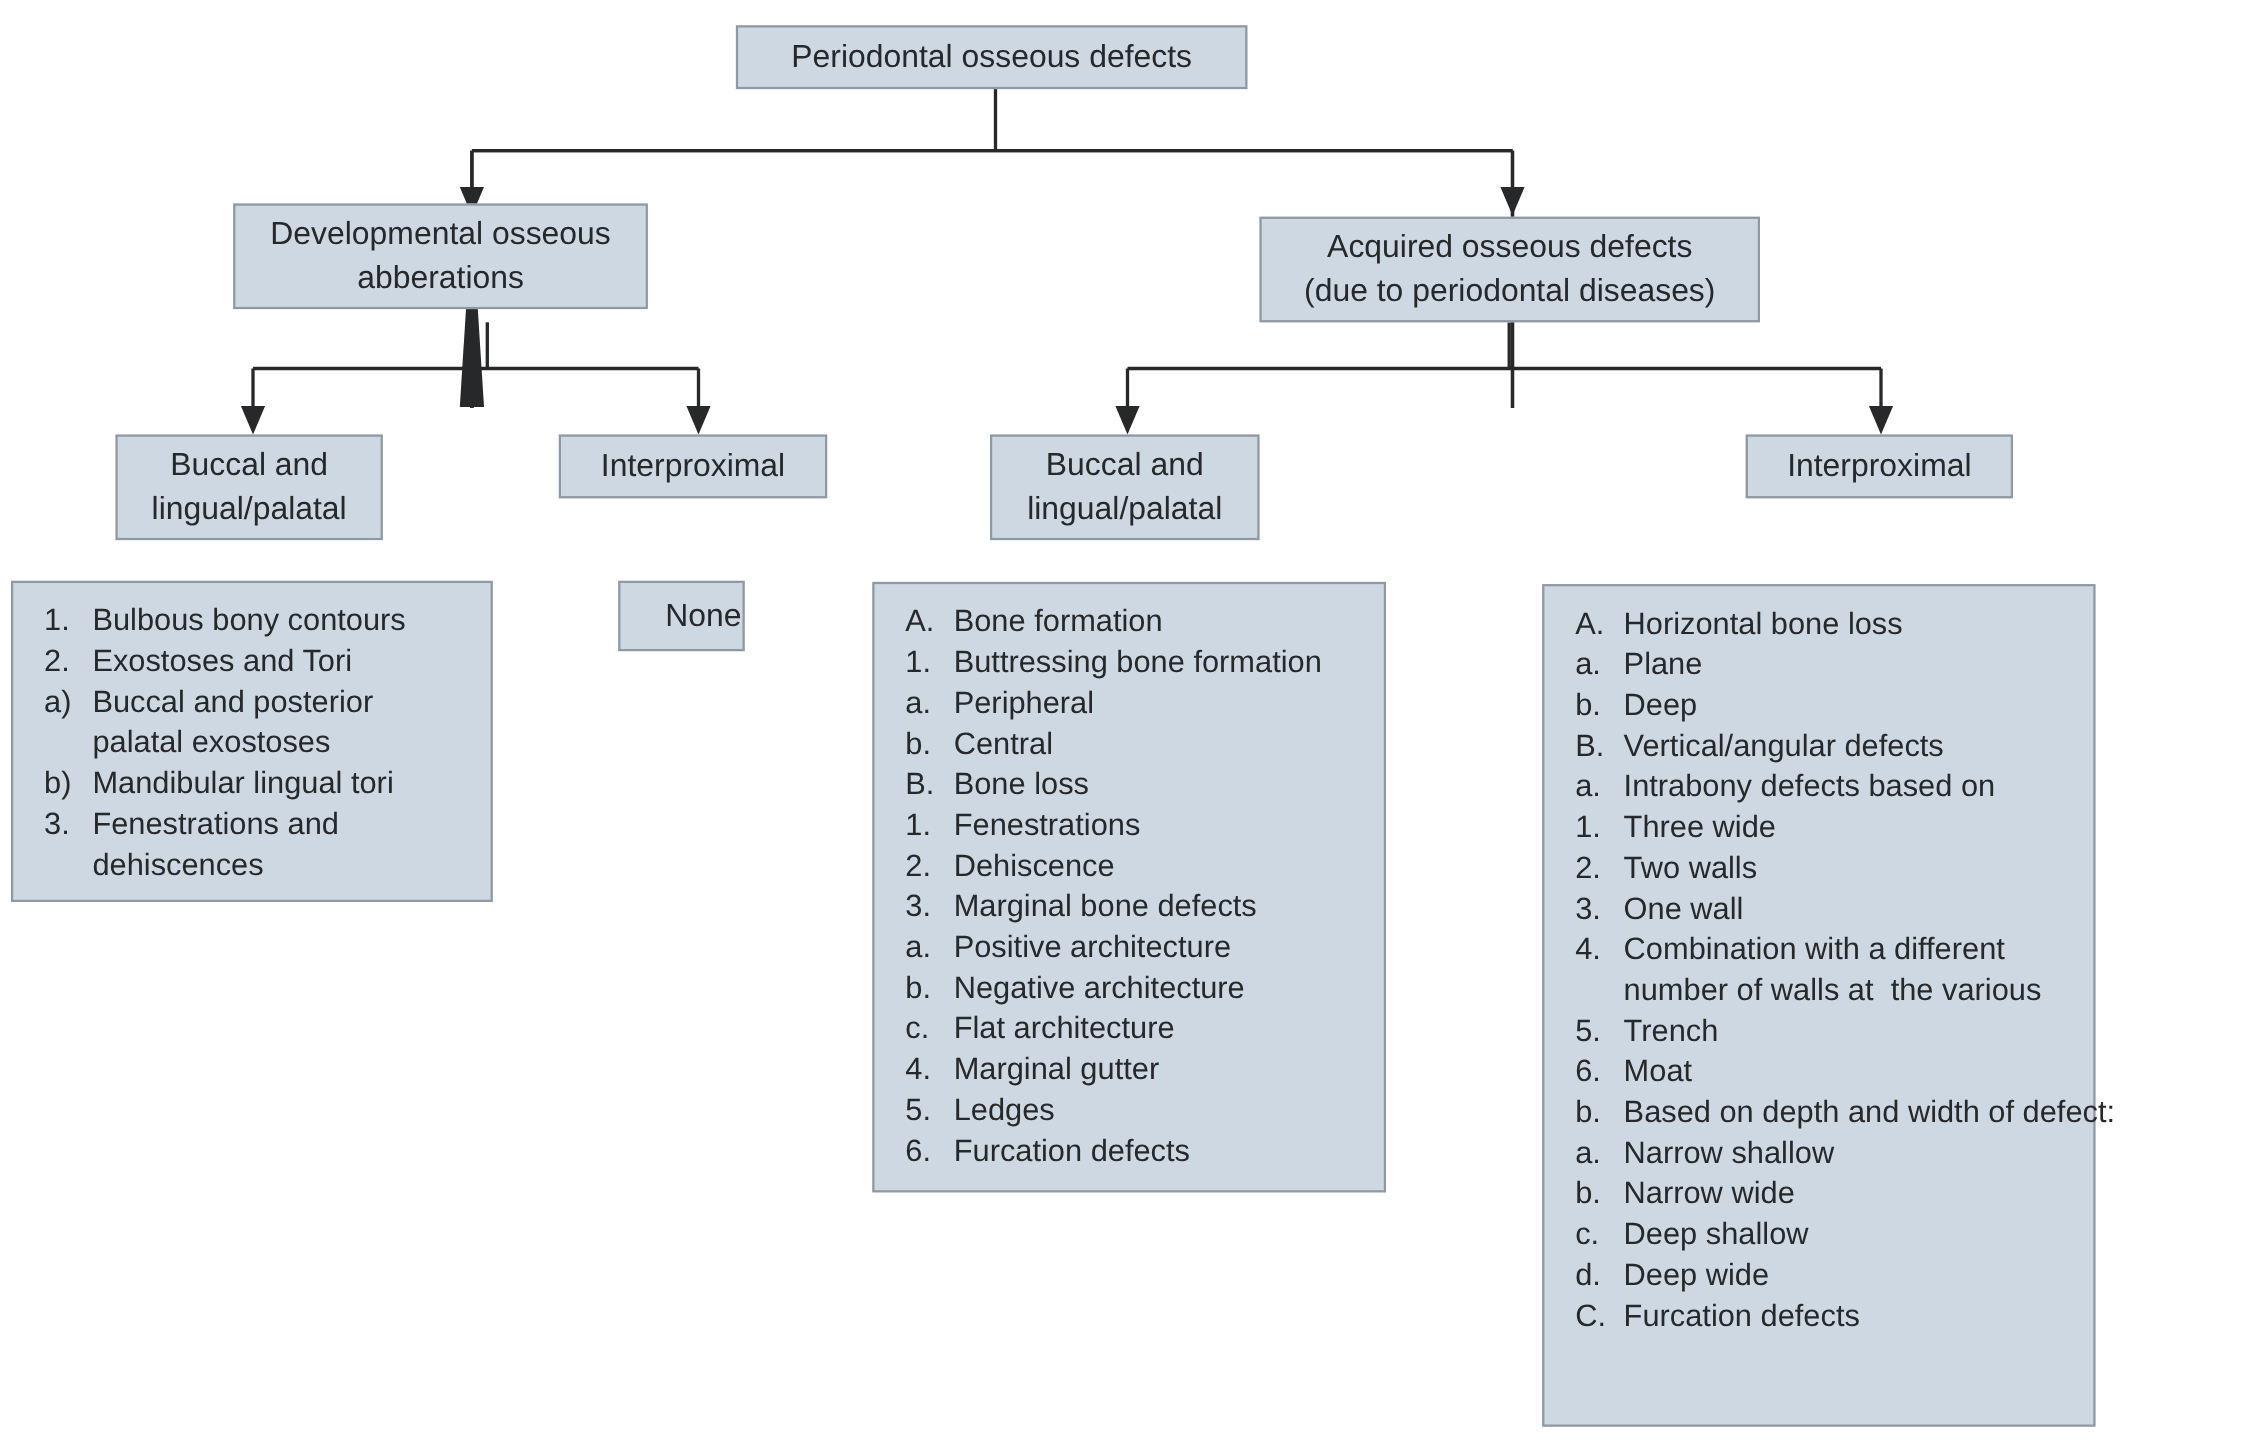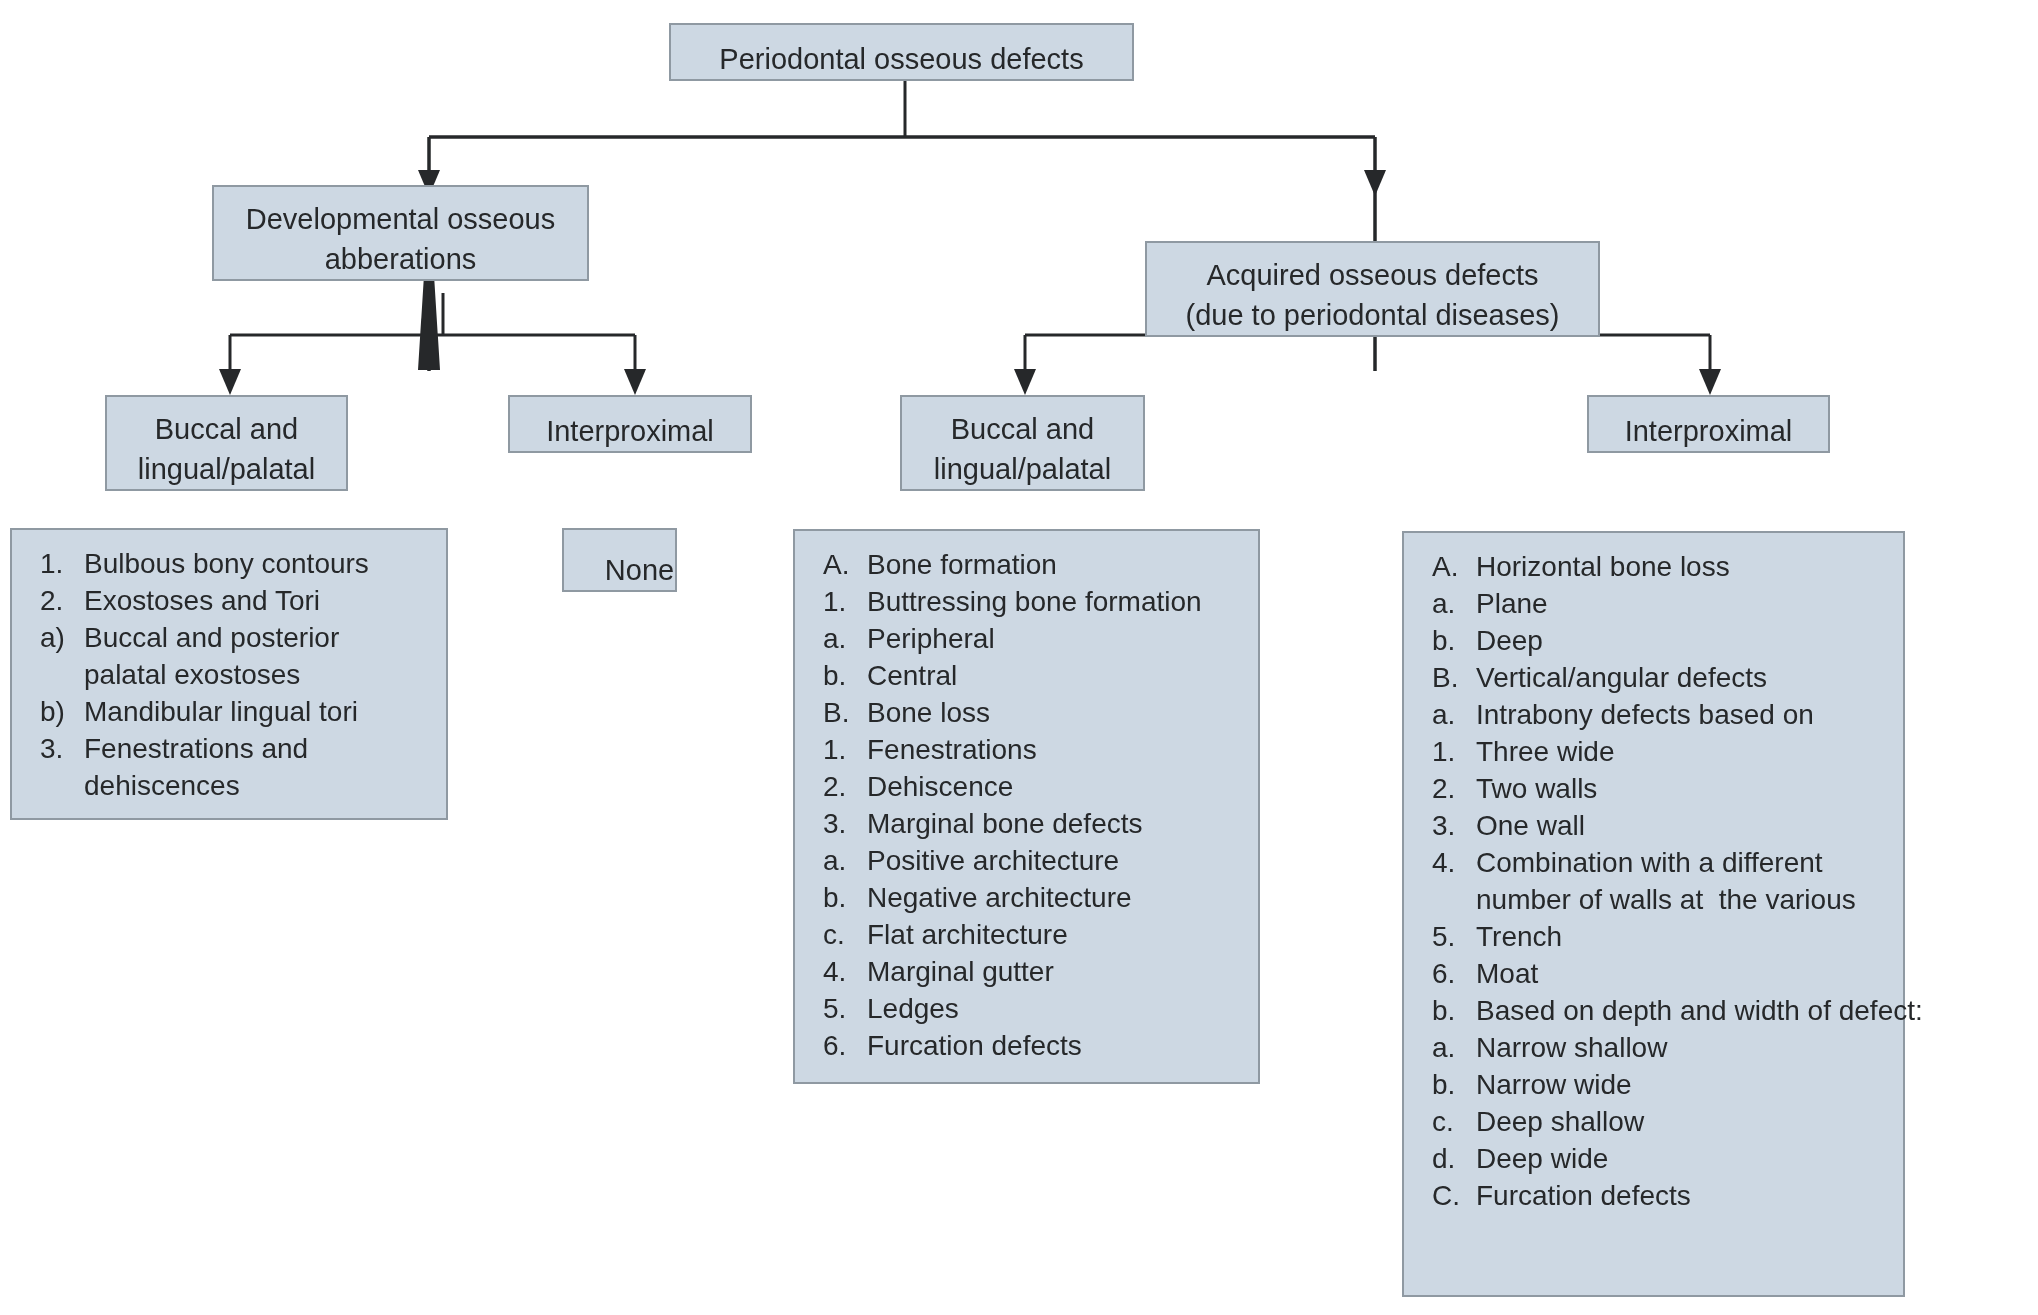--- a/index.html
+++ b/index.html
@@ -27,21 +27,21 @@
     stroke: none;
   }
   .node {
     position: absolute;
     box-sizing: border-box;
     background: var(--box-fill, #cdd8e3);
     border: 2.5px solid var(--box-border, #8f99a2);
     display: flex;
     flex-direction: column;
     align-items: center;
-    justify-content: flex-end;
+    justify-content: center;
     text-align: center;
     font-size: 29px;
     line-height: 40px;
   }
   .node span { white-space: pre; display: block; }
   .listbox {
     position: absolute;
     box-sizing: border-box;
     background: var(--box-fill, #cdd8e3);
     border: 2.5px solid var(--box-border, #8f99a2);
@@ -85,21 +85,21 @@
 
   <div class="node" style="left:669px; top:23px; width:465px; height:58px;">
     <span>Periodontal osseous defects</span>
   </div>
 
   <div class="node" style="left:212px; top:185px; width:377px; height:96px;">
     <span>Developmental osseous</span>
     <span>abberations</span>
   </div>
 
-  <div class="node" style="left:1145px; top:197px; width:455px; height:96px;margin-top:44px;">
+  <div class="node" style="left:1145px; top:197px; width:455px; height:96px;">
     <span>Acquired osseous defects</span>
     <span>(due to periodontal diseases)</span>
   </div>
 
   <div class="node" style="left:105px; top:395px; width:243px; height:96px;">
     <span>Buccal and</span>
     <span>lingual/palatal</span>
   </div>
 
   <div class="node" style="left:508px; top:395px; width:244px; height:58px;">

